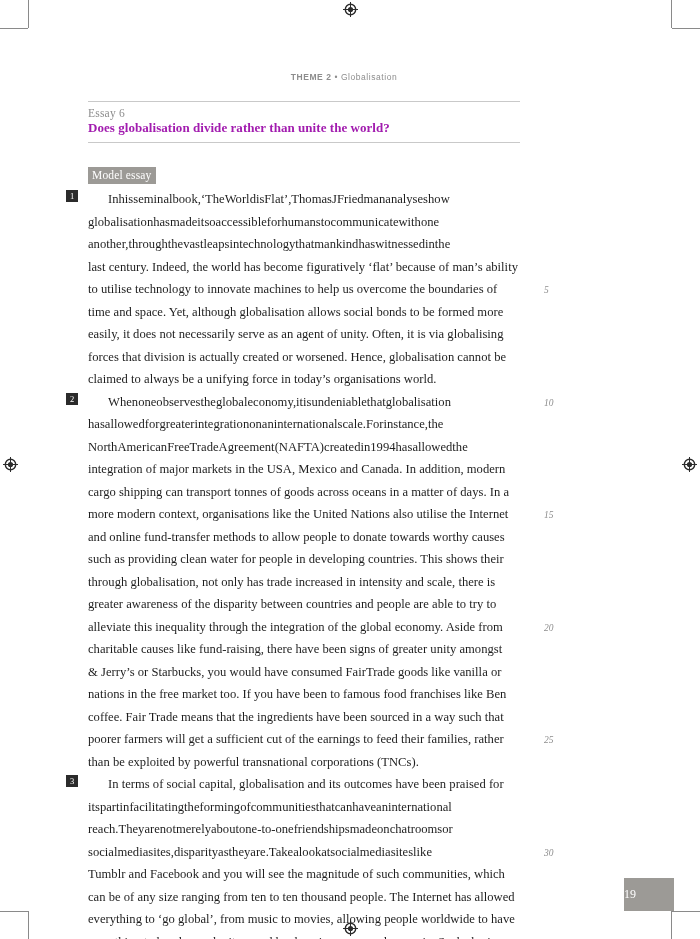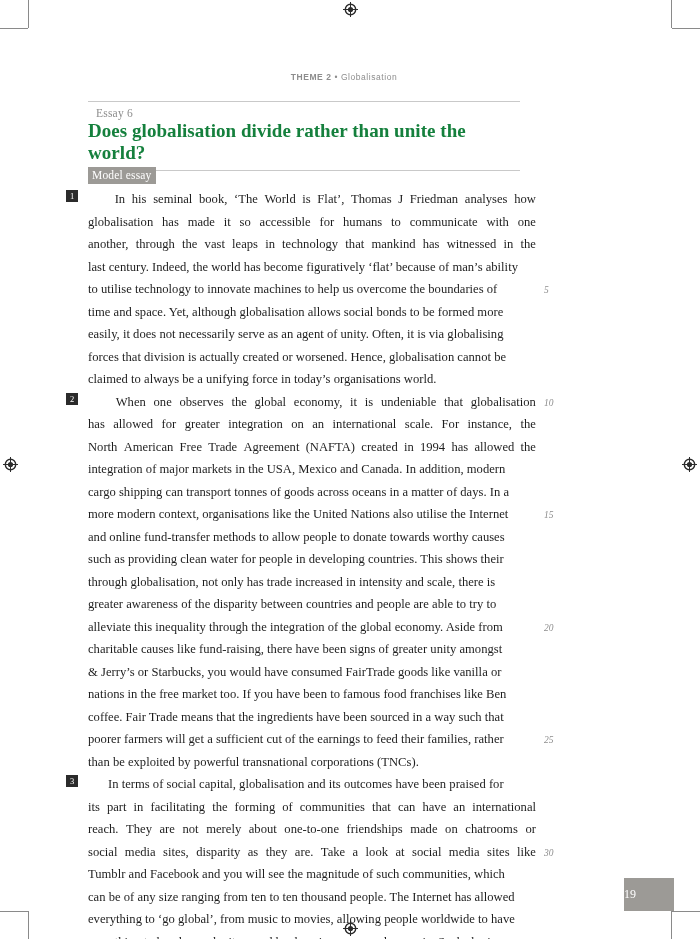--- a/index.html
+++ b/index.html
@@ -56,27 +56,27 @@
     width: 432px;
   }
   .rule {
     height: 1px;
     background: #c9c9c9;
     width: 100%;
   }
   .essay-number {
     font-size: 11.5px;
     color: #8d8d8d;
-    margin: 5px 0 1px 8px;
+    margin: 5px 0 1px 0;
     letter-spacing: 0.2px;
   }
   .essay-title {
-    font-size: 19px;
+    font-size: 13px;
     font-weight: 700;
-    color: #15803d;
+    color: #a21caf;
     margin: 0 0 6px 0;
     letter-spacing: 0.05px;
   }
 
   
   .tag-wrap {
     position: absolute;
     left: 88px;
     top: 165px;
   }
@@ -119,21 +119,20 @@
     font-size: 12.6px;
     line-height: 22.5px;
     color: #1e1e1e;
     height: 22.5px;
     white-space: nowrap;
     letter-spacing: 0.01px;
   }
   
   .line.justify {
     display: flex;
-    justify-content: space-between;
     white-space: normal;
   }
   .line.justify > span.w { display: inline-block; }
   .line .indent { display: inline-block; width: 20px; }
 
   .linenum {
     position: absolute;
     left: 456px;
     top: 1px;
     font-size: 9.5px;

